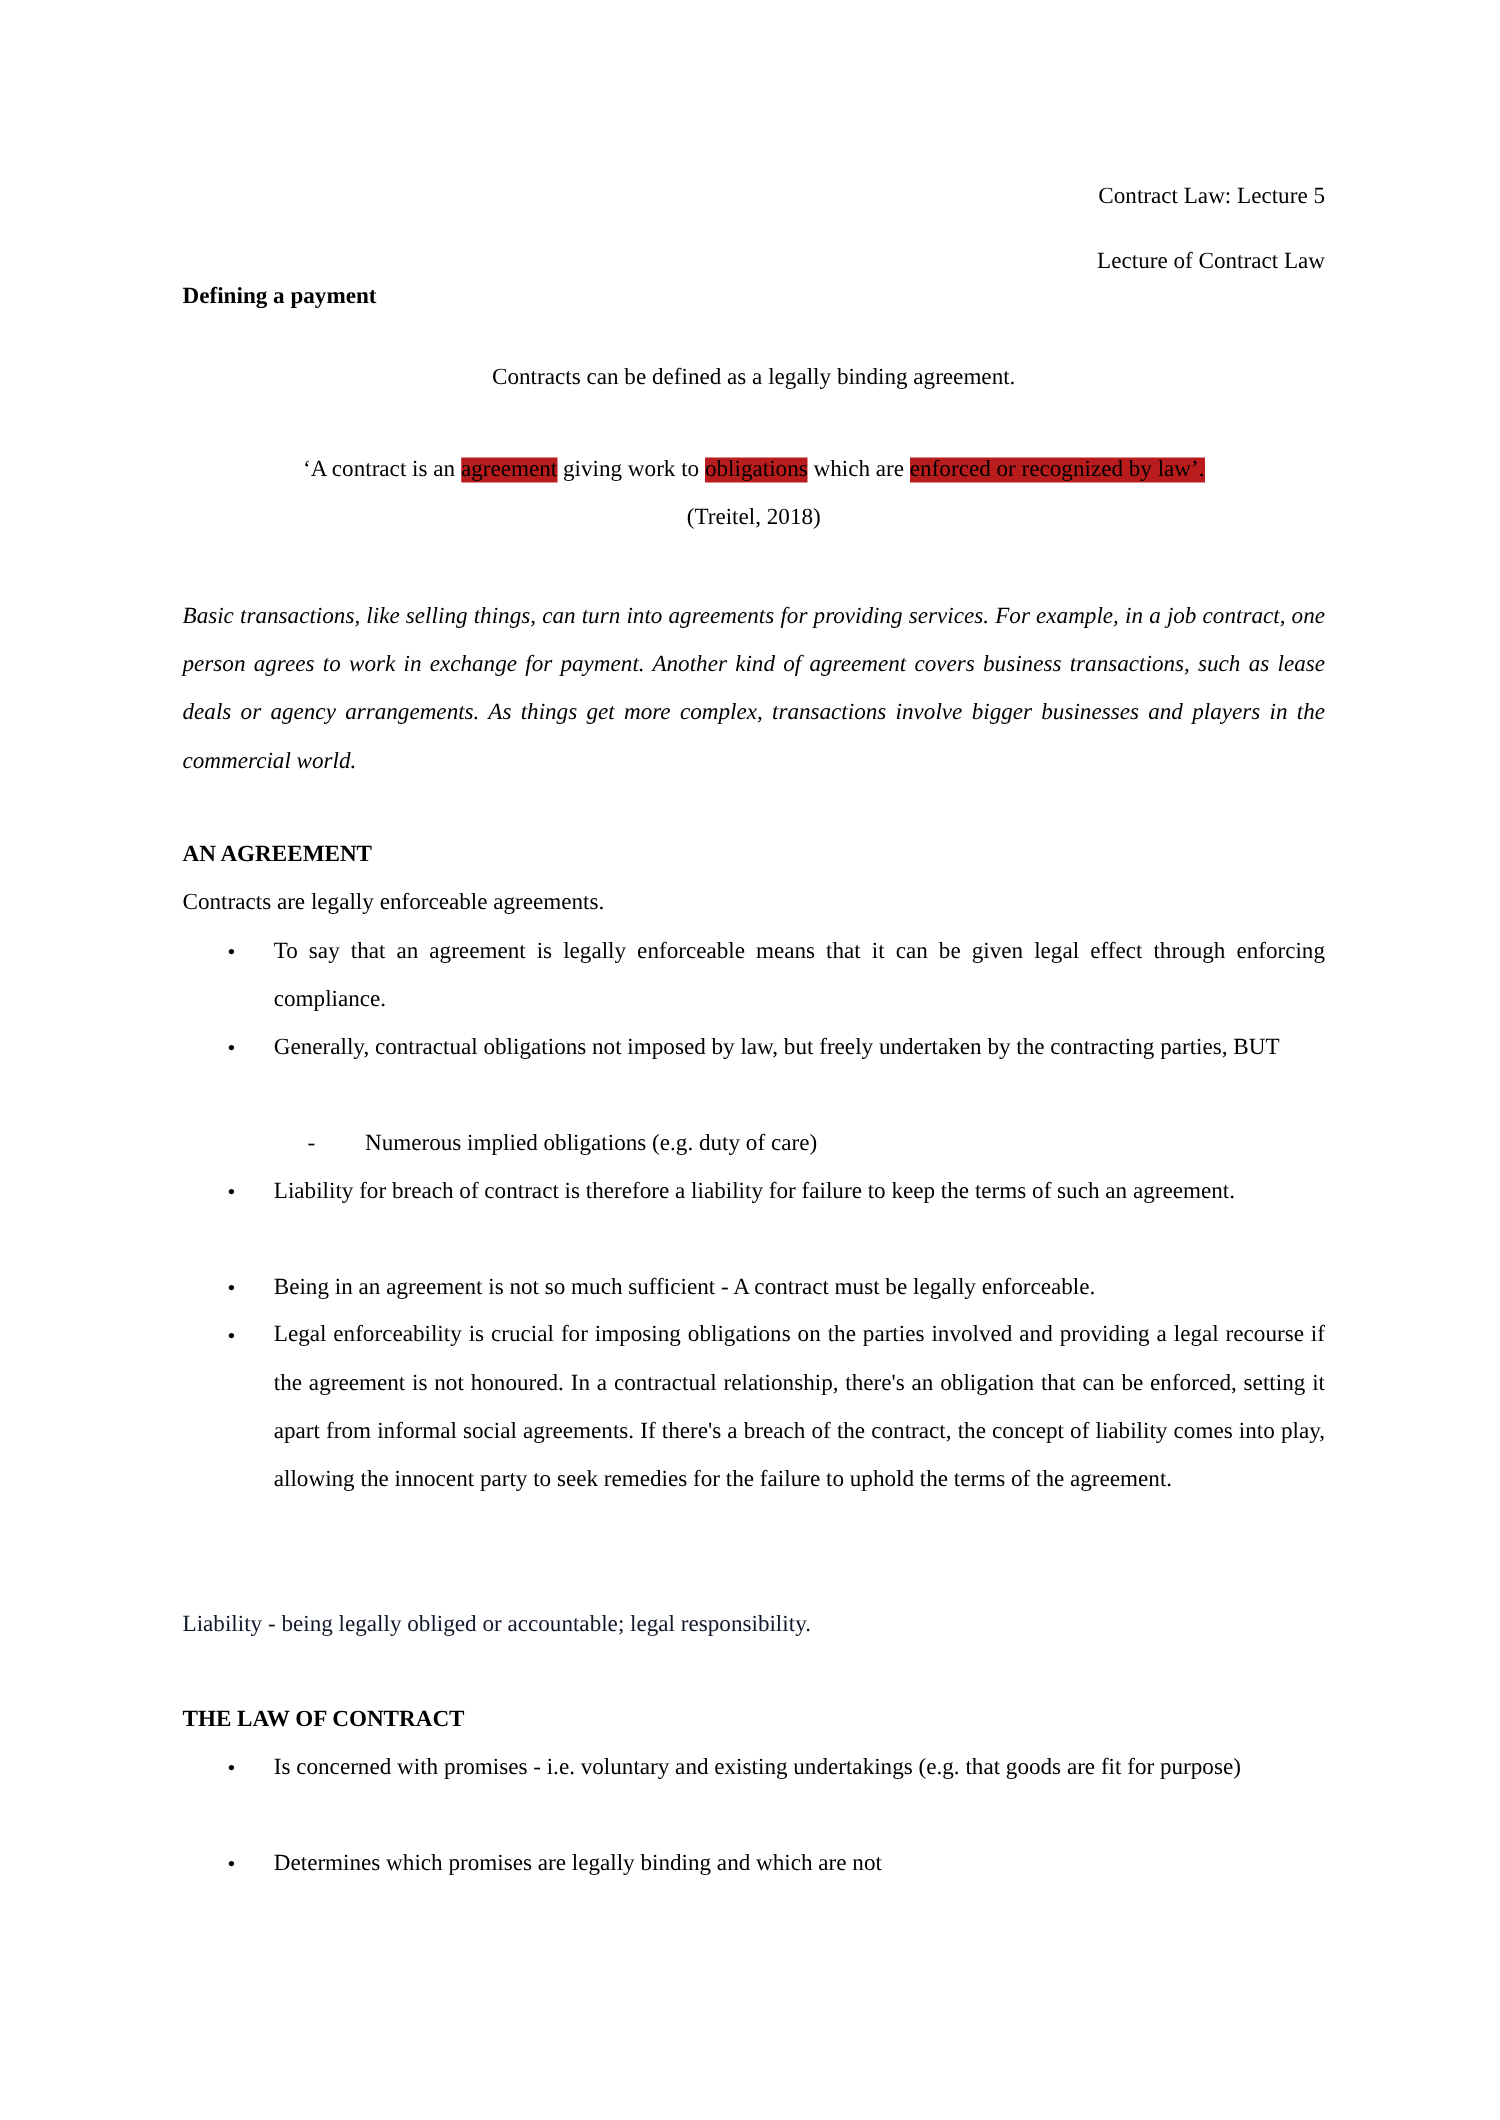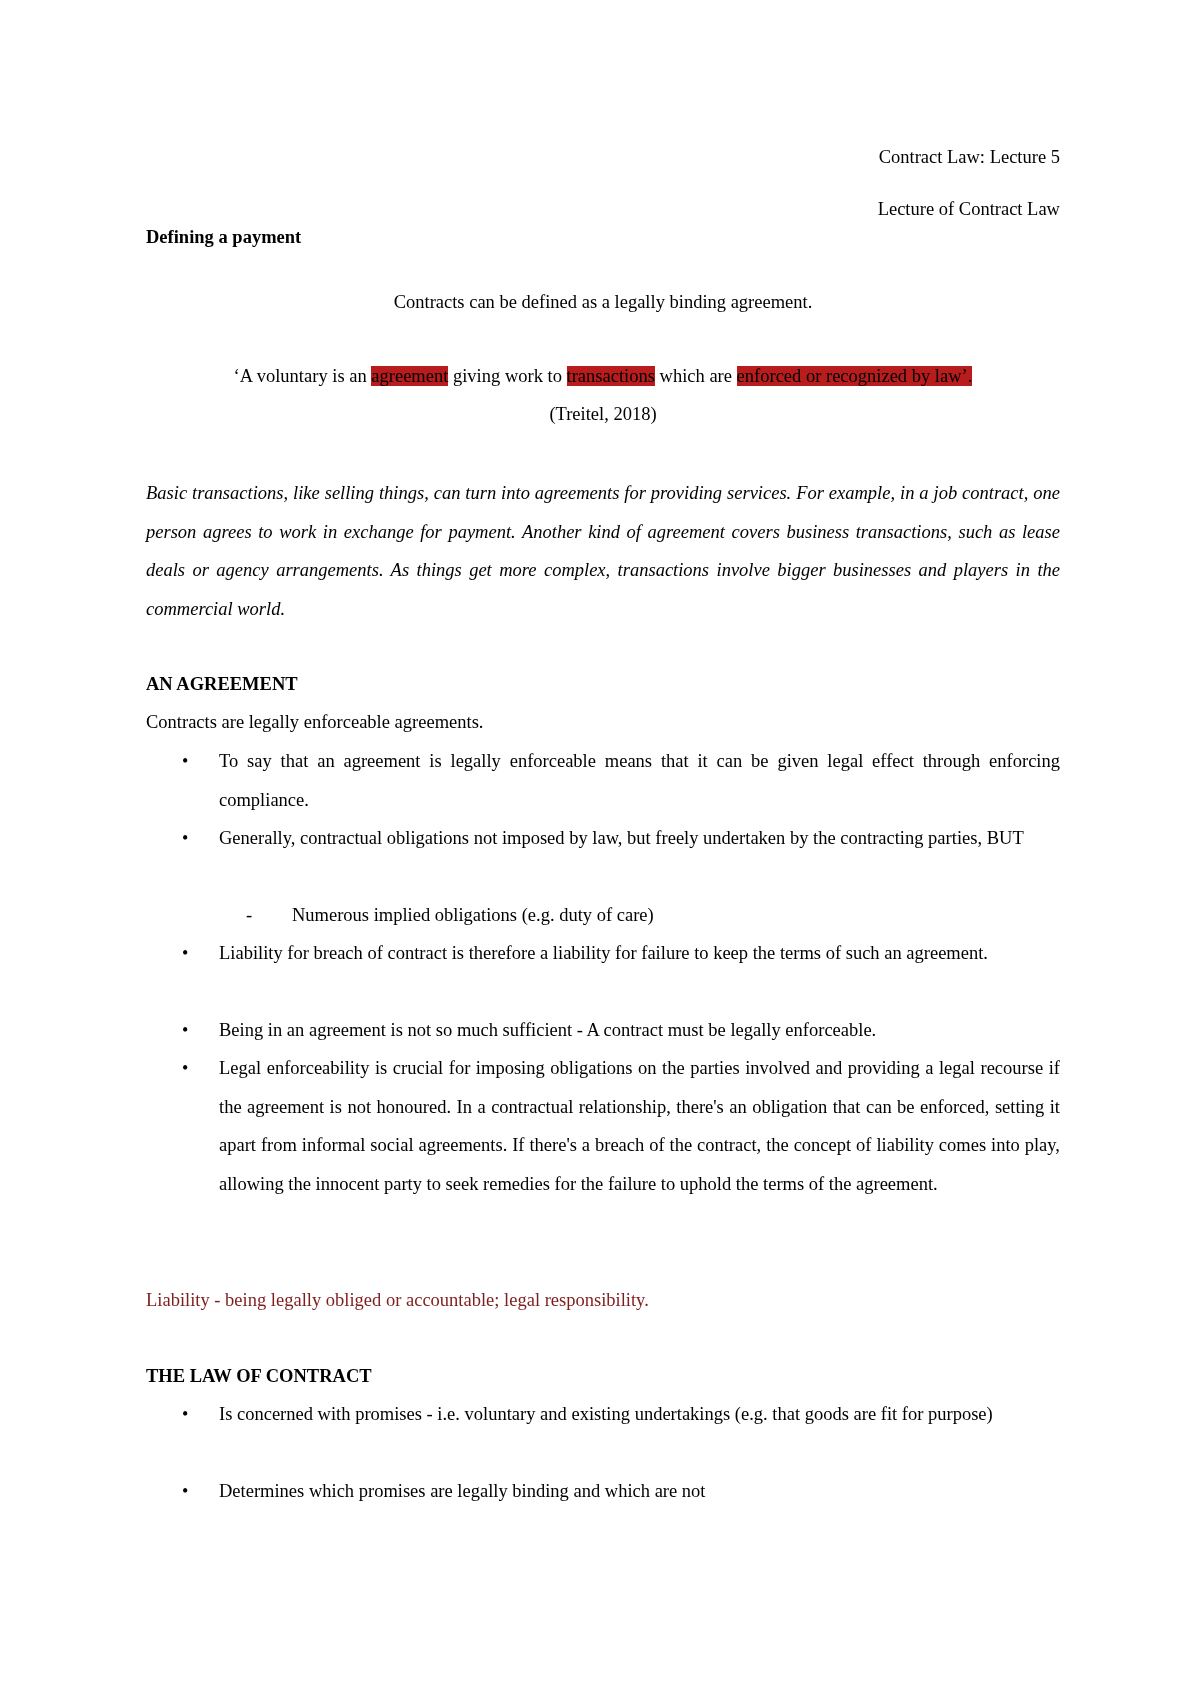--- a/index.html
+++ b/index.html
@@ -12,36 +12,36 @@
   .bold { font-weight: bold; }
   .hl { background: #b91c1c; }
   .just { position: absolute; left: 0; width: 914px; text-align: justify; line-height: 38.5px; }
   .just-last { text-align-last: left; font-style: italic; }
   .bullet-item { position: absolute; left: 0; width: 914px; }
   .bullet-dot { position: absolute; left: 36px; top: 0; font-size: 18px; line-height: 38.5px; }
   .bullet-text { position: absolute; left: 73px; width: 841px; text-align: justify; text-align-last: left; line-height: 38.5px; }
   .dash-item { position: absolute; left: 0; width: 914px; }
   .dash-mark { position: absolute; left: 100px; line-height: 38.5px; }
   .dash-text { position: absolute; left: 146px; line-height: 38.5px; white-space: nowrap; }
-  .purple { color: #7f1d1d; }
+  .purple { color: #0f172a; }
 </style>
 </head>
 <body>
 
 <div class="page">
 
   <div class="abs right" style="top:147px;">Contract Law: Lecture 5</div>
   <div class="abs right" style="top:199px;">Lecture of Contract Law</div>
 
   <div class="abs bold" style="left:0; top:227px;">Defining a payment</div>
 
   <div class="abs center" style="top:292px;">Contracts can be defined as a legally binding agreement.</div>
 
   <div class="abs center" style="top:366px;">
-    <span>‘A voluntary is an </span><span class="hl">agreement</span><span> giving work to </span><span class="hl">transactions</span><span> which are </span><span class="hl">enforced or recognized by law’.</span>
+    <span>‘A contract is an </span><span class="hl">agreement</span><span> giving work to </span><span class="hl">obligations</span><span> which are </span><span class="hl">enforced or recognized by law’.</span>
   </div>
   <div class="abs center" style="top:404px;">(Treitel, 2018)</div>
 
   <div class="just just-last" style="top:474px;">Basic transactions, like selling things, can turn into agreements for providing services. For example, in a job contract, one person agrees to work in exchange for payment. Another kind of agreement covers business transactions, such as lease deals or agency arrangements. As things get more complex, transactions involve bigger businesses and players in the commercial world.</div>
 
   <div class="abs bold" style="left:0; top:674px;">AN AGREEMENT</div>
   <div class="abs" style="left:0; top:712px;">Contracts are legally enforceable agreements.</div>
 
   <div class="bullet-item" style="top:742px;">
     <span class="bullet-dot">•</span>

